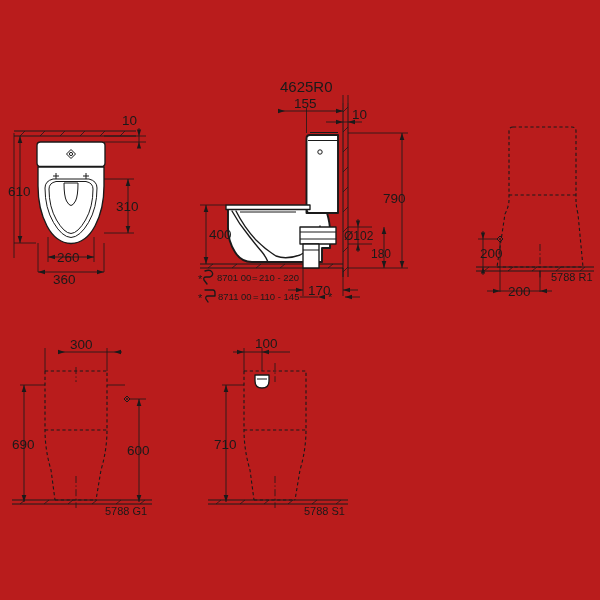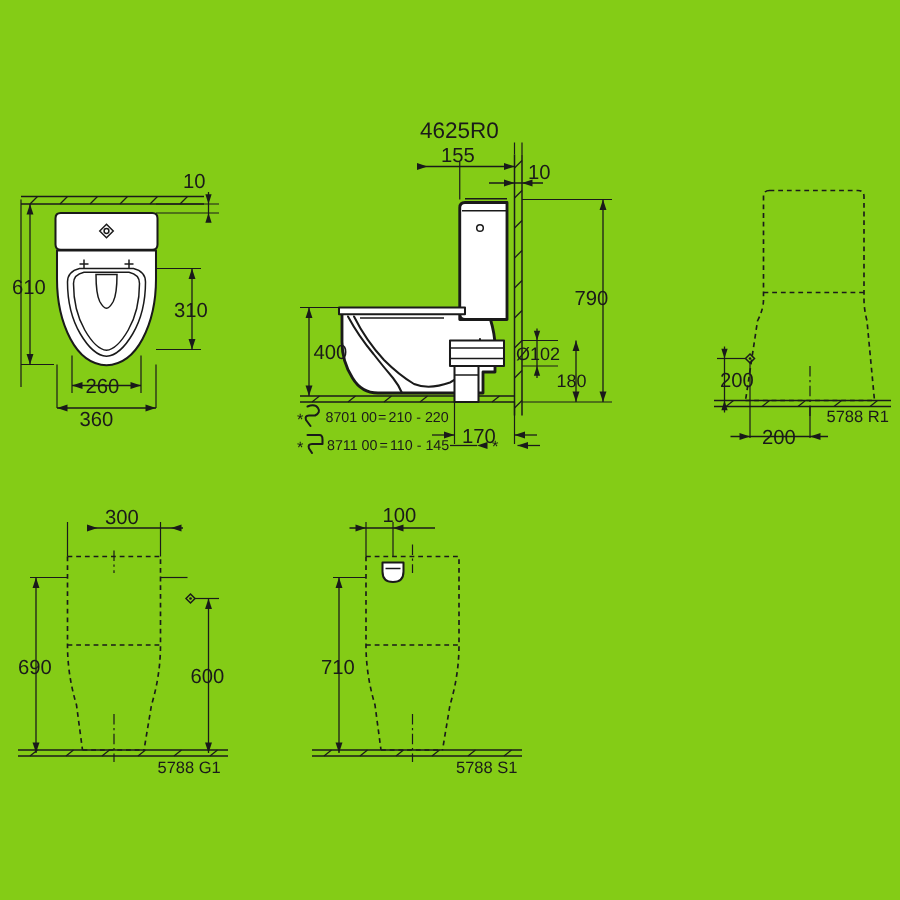--- a/index.html
+++ b/index.html
@@ -10,21 +10,21 @@
   body {
     width: 600px;
     height: 600px;
     font-family: "Liberation Sans", sans-serif;
     overflow: hidden;
   }
   #sheet {
     position: relative;
     width: 600px;
     height: 600px;
-    background: #84cc16;
+    background: #b91c1c;
   }
   svg#drawing {
     position: absolute;
     top: 0;
     left: 0;
     width: 600px;
     height: 600px;
     display: block;
   }
   .ln  { stroke: #1a1a1a; stroke-width: 1; fill: none; stroke-linecap: butt; }

